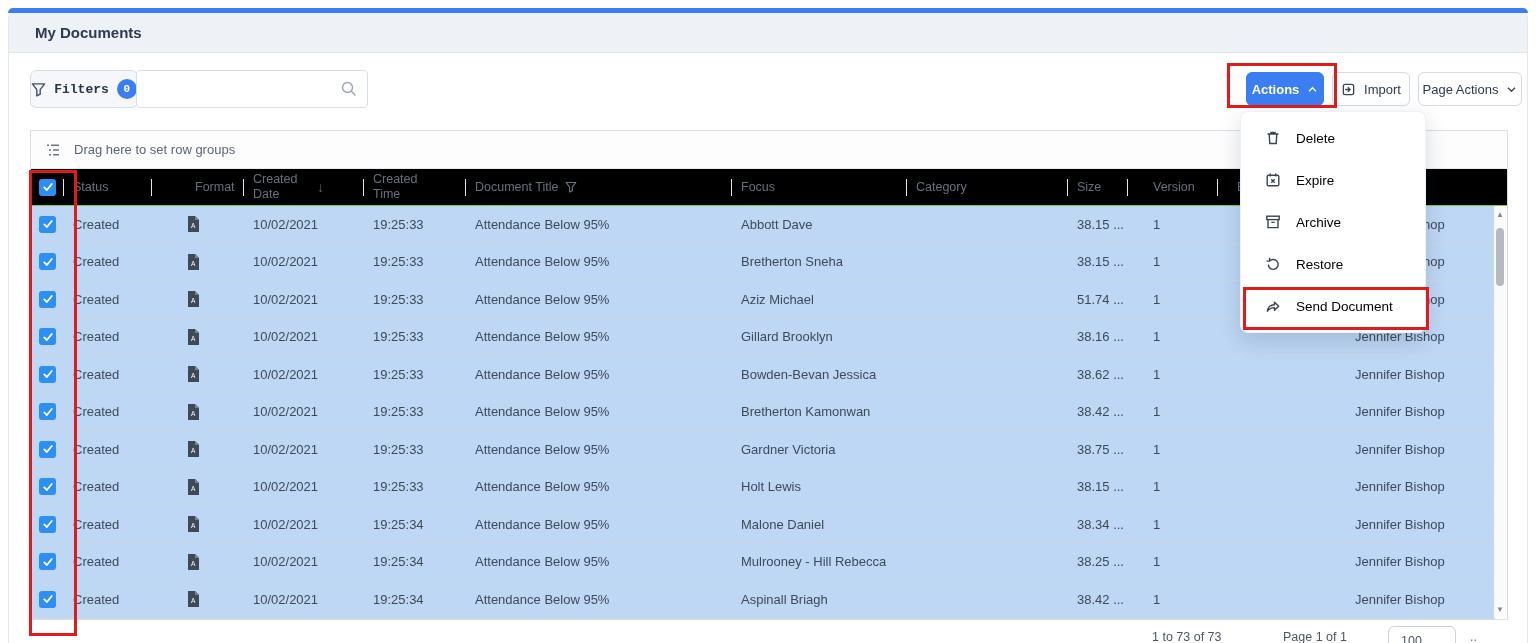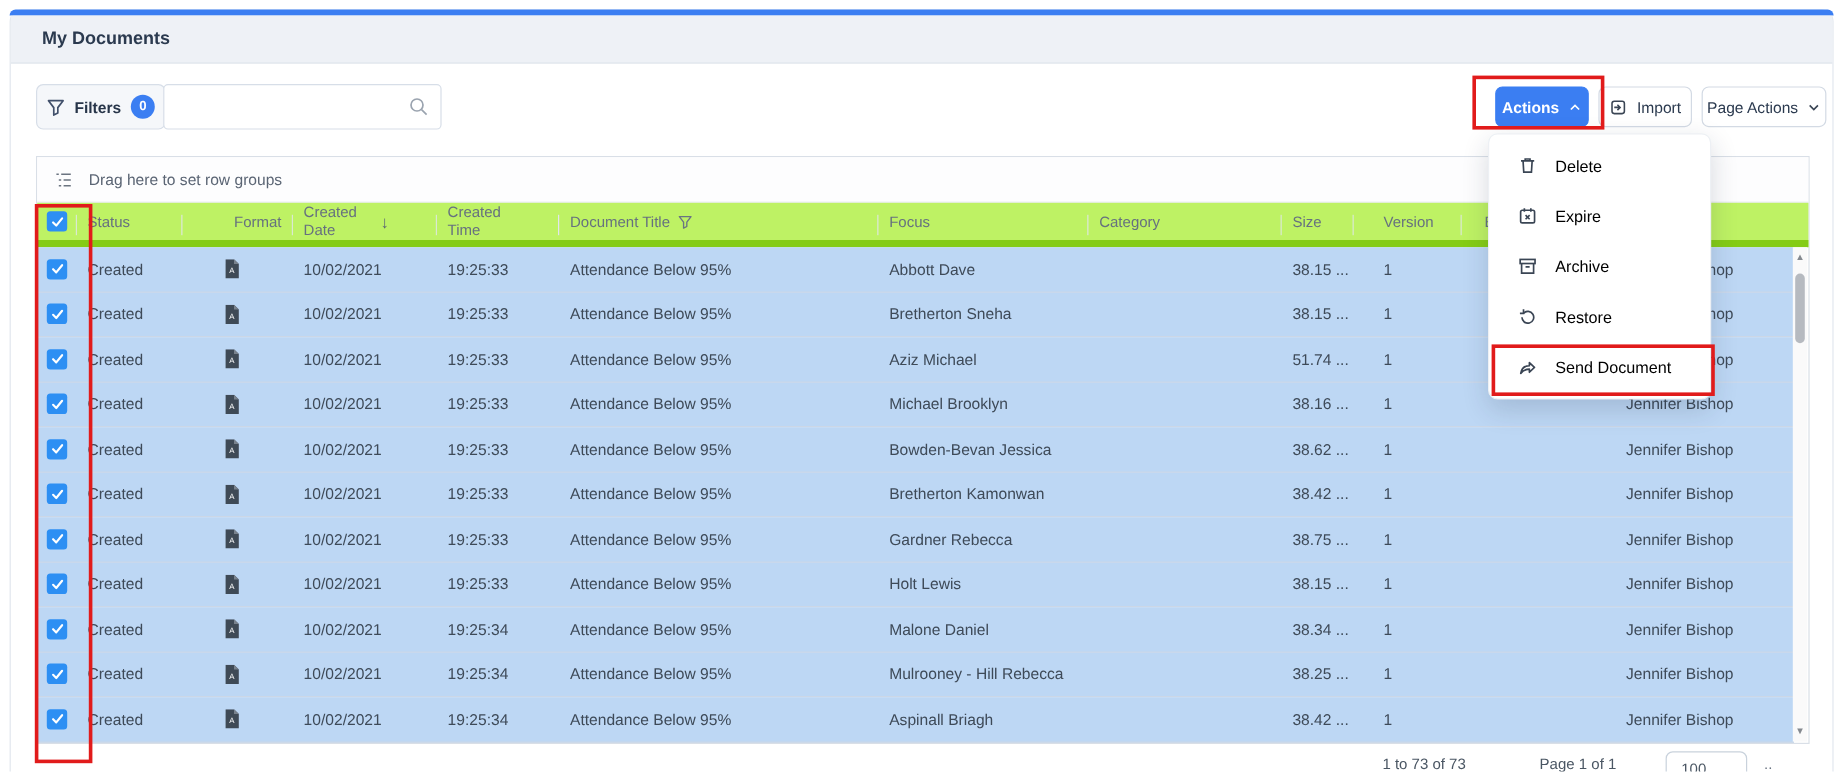--- a/index.html
+++ b/index.html
@@ -12,21 +12,21 @@
   .panel-top { position:absolute; left:8px; top:8px; width:1520px; height:5px;
                background:#3b7ef2; border-radius:10px 10px 0 0; }
   .panel-header { position:absolute; left:9px; top:13px; width:1518px; height:40px;
                   background:#eef1f6; border-bottom:1px solid #e0e5ec; }
   .page-title { position:absolute; left:26px; top:0; line-height:40px; font-size:15px;
                 font-weight:bold; color:#2b3a4f; }
 
   
   .btn { position:absolute; display:flex; align-items:center; justify-content:center; gap:8px;
          border-radius:6px; font-size:13px; cursor:pointer; }
-  .btn-light { background:#f5f7fa; border:1px solid #d7dee8; color:#273549; }
+  .btn-light { background:#f5f7fa; border:1px solid #d7dee8; color:#273549;font-family:Liberation Mono, monospace; }
   .btn-white { background:#fff; border:1px solid #d3dae4; color:#2b3a4f; }
   .btn-primary { background:#3b7ef2; border:1px solid #3b7ef2; color:#fff; font-weight:bold; }
   #filters-btn { left:30px; top:70px; width:108px; height:38px; font-weight:bold; }
   .badge { display:inline-flex; align-items:center; justify-content:center; width:20px; height:20px;
            border-radius:50%; background:#3b7ef2; color:#fff; font-size:11px; font-weight:bold; }
   .searchbox { position:absolute; left:136px; top:70px; width:232px; height:38px;
                border:1px solid #d7dee8; border-radius:4px; background:#fff; }
   .searchbox input { position:absolute; left:10px; top:0; width:190px; height:36px; border:none;
                      outline:none; font-size:13px; color:#3e4a58; background:transparent; }
   .searchbox .mag { position:absolute; right:9px; top:9px; color:#9aa3af; }
@@ -35,21 +35,21 @@
   #grid-actions-btn { left:1418px; top:72px; width:104px; height:34px; }
   .icn { display:inline-flex; line-height:0; }
 
   
   .grid { position:absolute; left:30px; top:130px; width:1478px; height:490px;
           border:1px solid #d9dfe7; background:#fff; }
   .drag-bar { position:absolute; left:0; top:0; width:100%; height:38px; background:#fdfdfe;
               border-bottom:1px solid #e6eaf0; display:flex; align-items:center; gap:13px;
               padding-left:14px; color:#5b6574; font-size:13px; }
   .hdr { position:absolute; left:0; top:38px; width:1476px; height:37px; display:flex;
-         border-bottom:6px solid #84cc16; background:#bef264; }
+         border-bottom:1px solid #84cc16; background:#000000; }
   .hcell { position:relative; display:flex; align-items:center; padding-left:10px;
            font-size:12.5px; color:#66717f; overflow:hidden; flex:0 0 auto; }
   .hcell.sep::before { content:''; position:absolute; left:0; top:10px; height:17px; width:1px; background:#e1e6ed; }
   .lbl-wrap { width:54px; line-height:1.2; }
   .sort-arrow { margin-left:10px; font-size:14px; color:#5b6574; }
   .hfilter { margin-left:7px; color:#6a7482; }
   .rows { position:absolute; left:0; top:75px; width:1464px; }
   .row { display:flex; height:37.5px; background:#bdd7f4; border-bottom:1px solid #ccd7e6;justify-content:center; }
   .cell { display:flex; align-items:center; padding-left:10px; font-size:13px; color:#3e4a58;
           overflow:hidden; white-space:nowrap; flex:0 0 auto; }
@@ -315,21 +315,21 @@
               <svg width="13" height="16" viewBox="0 0 13 16">
                 <path d="M1 0h7l4 4v12H1z" fill="#3f4a56"></path>
                 <path d="M8 0l4 4H8z" fill="#79828d"></path>
                 <text x="4" y="11.5" font-size="6.5" fill="#fff" font-family="sans-serif">A</text>
               </svg>
             </span>
           </div>
           <div class="cell c-created_date" style="width: 120px;">10/02/2021</div>
           <div class="cell c-created_time" style="width: 102px;">19:25:33</div>
           <div class="cell c-title" style="width: 266px;">Attendance Below 95%</div>
-          <div class="cell c-focus" style="width: 175px;">Michael Brooklyn</div>
+          <div class="cell c-focus" style="width: 175px;">Gillard Brooklyn</div>
           <div class="cell c-category" style="width: 161px;"></div>
           <div class="cell c-size" style="width: 60px;">38.16 ...</div>
           <div class="cell c-version" style="width: 90px;">1</div>
           <div class="cell c-expiry" style="width: 104px;"></div>
           <div class="cell c-created_by" style="width: 174px;">Jennifer Bishop</div>
         </div>
         <div class="row">
           <div class="cell c-select" style="width: 32px; padding-left: 0px;">
             <div class="cb">
               <span class="icn">
@@ -405,21 +405,21 @@
               <svg width="13" height="16" viewBox="0 0 13 16">
                 <path d="M1 0h7l4 4v12H1z" fill="#3f4a56"></path>
                 <path d="M8 0l4 4H8z" fill="#79828d"></path>
                 <text x="4" y="11.5" font-size="6.5" fill="#fff" font-family="sans-serif">A</text>
               </svg>
             </span>
           </div>
           <div class="cell c-created_date" style="width: 120px;">10/02/2021</div>
           <div class="cell c-created_time" style="width: 102px;">19:25:33</div>
           <div class="cell c-title" style="width: 266px;">Attendance Below 95%</div>
-          <div class="cell c-focus" style="width: 175px;">Gardner Rebecca</div>
+          <div class="cell c-focus" style="width: 175px;">Gardner Victoria</div>
           <div class="cell c-category" style="width: 161px;"></div>
           <div class="cell c-size" style="width: 60px;">38.75 ...</div>
           <div class="cell c-version" style="width: 90px;">1</div>
           <div class="cell c-expiry" style="width: 104px;"></div>
           <div class="cell c-created_by" style="width: 174px;">Jennifer Bishop</div>
         </div>
         <div class="row">
           <div class="cell c-select" style="width: 32px; padding-left: 0px;">
             <div class="cb">
               <span class="icn">

